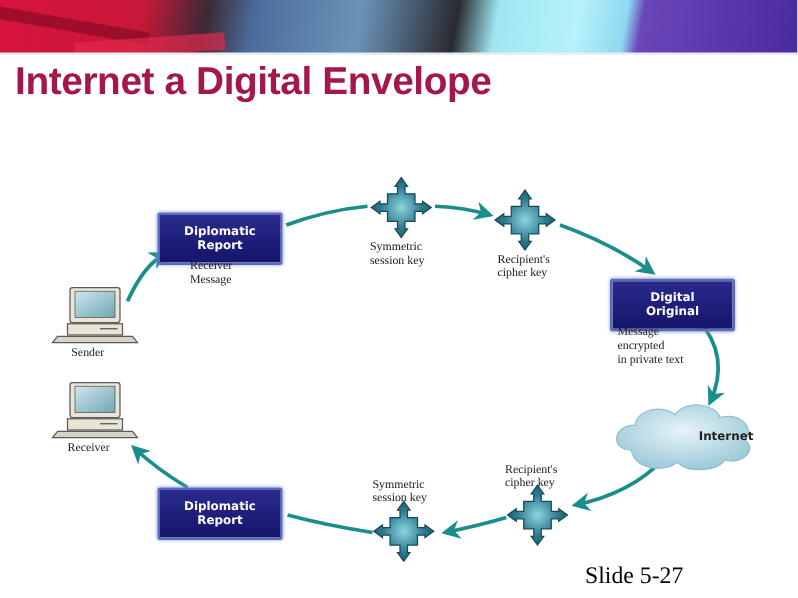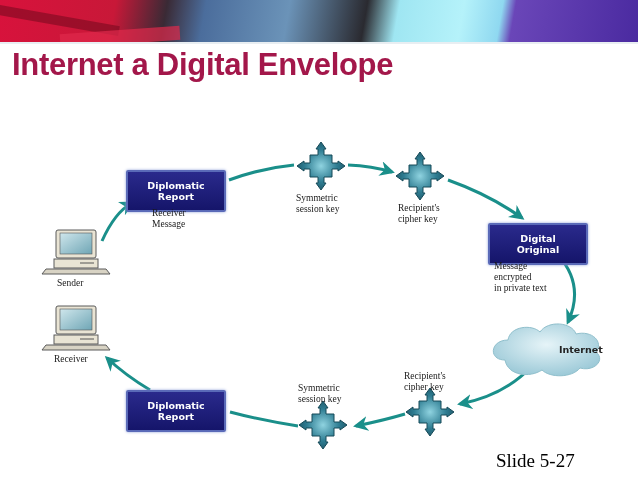--- a/index.html
+++ b/index.html
@@ -39,21 +39,21 @@
       position: absolute; width: 100px; height: 42px;
       background: linear-gradient(180deg, #2a2a8c 0%, #15156a 100%);
       border: 2px solid #5a6ab8;
       box-shadow: 0 0 3px #8fa0d8;
       border-radius: 2px;
       color: #ffffff; font-family: "DejaVu Sans", sans-serif; font-weight: bold;
       font-size: 9.5px; line-height: 11px; text-align: center;
       display: flex; flex-direction: column; justify-content: center; box-sizing: border-box;
     }
     .footer {
-      position: absolute; left: 496px; top: 450px;
+      position: absolute; left: 468px; top: 450px;
       font-family: "Liberation Serif", serif; font-size: 19px; color: #000;
     }
     .cloud-text {
       position: absolute; font-family: "DejaVu Sans", sans-serif; font-weight: bold;
       font-size: 9.5px; color: #222; padding-left: 34px;
     }
   </style>
 </head>
 <body>
 

